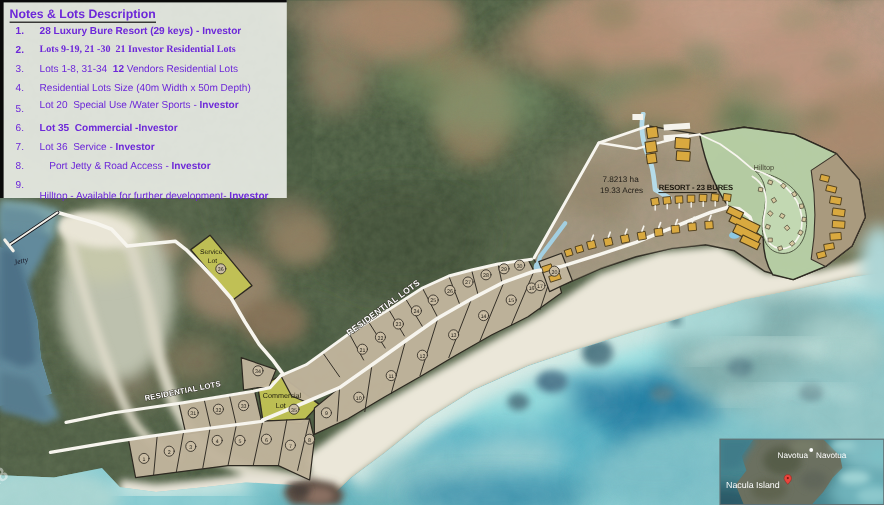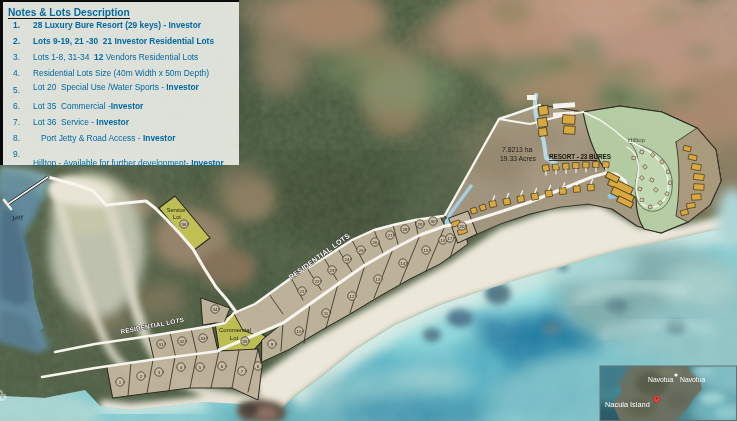--- a/index.html
+++ b/index.html
@@ -517,37 +517,37 @@
 
   <path d="M656.5,395.5 C654.6,395.5 653.4,397 653.4,398.6 C653.4,400.6 656.5,403.6 656.5,403.6 C656.5,403.6 659.6,400.6 659.6,398.6 C659.6,397 658.4,395.5 656.5,395.5 Z" fill="#e8453c" stroke="#8a2018" stroke-width="0.4"></path>
   <circle cx="656.5" cy="398.4" r="0.9" fill="#7a1a12"></circle>
 
   <rect x="600" y="366" width="136.5" height="54.5" fill="none" stroke="#5f7276" stroke-width="1"></rect>
 </g>
 
 </g>
 </svg>
 
-<div id="legend" style="position:absolute;left:0;top:0;width:239px;height:165px;background:rgba(242,245,239,0.87);border-left:3px solid #0a0a0a;border-top:2px solid #0a0a0a;box-sizing:border-box;color:#0369a1;">
+<div id="legend" style="position:absolute;left:0;top:0;width:239px;height:165px;background:rgba(242,245,239,0.87);border-left:3px solid #0a0a0a;border-top:2px solid #0a0a0a;box-sizing:border-box;color:#6d28d9;">
   
   <div style="font-size:10.2px;font-weight:bold;margin:0px 0 3px 5px;display:inline-block;border-bottom:1.6px solid #111;padding-bottom:0px;">Notes &amp; Lots Description</div>
   
   <div style="font-size:8.4px;line-height:16.2px;">
     <div style="position:absolute;left:10px;top:14.5px;font-weight:bold;">1.</div>
         <div style="position:absolute;left:30px;top:14.5px;font-weight:bold;">28 Luxury Bure Resort (29 keys) - Investor</div>
     <div style="position:absolute;left:10px;top:30.5px;font-weight:bold;">2.</div>
-        <div style="position:absolute;left:30px;top:30.5px;font-weight:bold;">Lots 9-19, 21 -30&nbsp; 21 Investor Residential Lots</div>
+        <div style="position:absolute;left:30px;top:30.5px;font-weight:bold;font-family:Liberation Serif, serif;">Lots 9-19, 21 -30&nbsp; 21 Investor Residential Lots</div>
     <div style="position:absolute;left:10px;top:46.5px;">3.</div>
         <div style="position:absolute;left:30px;top:46.5px;">Lots 1-8, 31-34&nbsp; <b>12</b> Vendors Residential Lots</div>
     <div style="position:absolute;left:10px;top:63px;">4.</div>
         <div style="position:absolute;left:30px;top:63px;">Residential Lots Size (40m Width x 50m Depth)</div>
     <div style="position:absolute;left:10px;top:79.5px;">5.</div>
         <div style="position:absolute;left:30px;top:77px;">Lot 20&nbsp; Special Use /Water Sports - <b>Investor</b></div>
     <div style="position:absolute;left:10px;top:95.5px;">6.</div>
-        <div style="position:absolute;left:30px;top:95.5px;">Lot 35&nbsp; Commercial -<b>Investor</b></div>
+        <div style="position:absolute;left:30px;top:95.5px;font-weight:bold;">Lot 35&nbsp; Commercial -<b>Investor</b></div>
     <div style="position:absolute;left:10px;top:111.5px;">7.</div>
         <div style="position:absolute;left:30px;top:111.5px;text-align:right;">Lot 36&nbsp; Service - <b>Investor</b></div>
     <div style="position:absolute;left:10px;top:127.5px;">8.</div>
         <div style="position:absolute;left:38px;top:127.5px;">Port Jetty &amp; Road Access - <b>Investor</b></div>
     <div style="position:absolute;left:10px;top:143.5px;">9.</div>
         <div style="position:absolute;left:30px;top:153px;">Hilltop - Available for further development- <b>Investor</b></div>
   </div>
 </div>
 
 </div>

